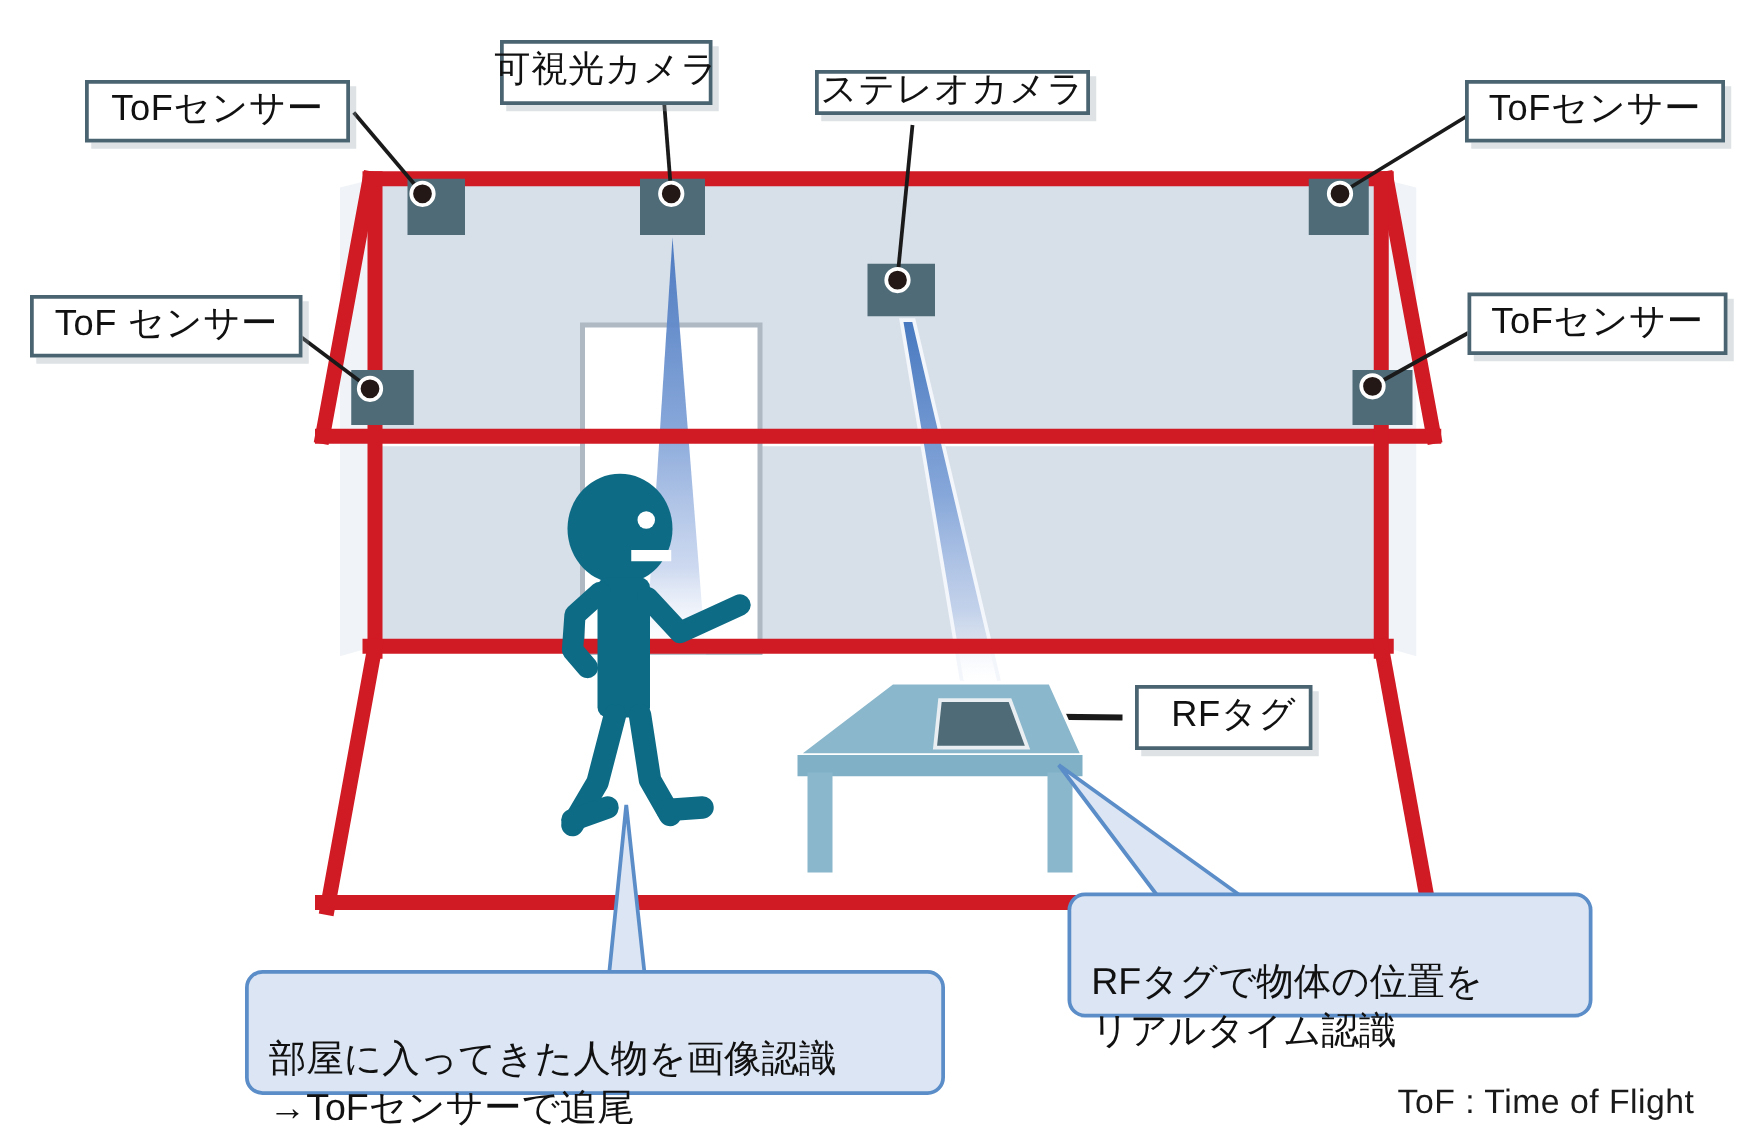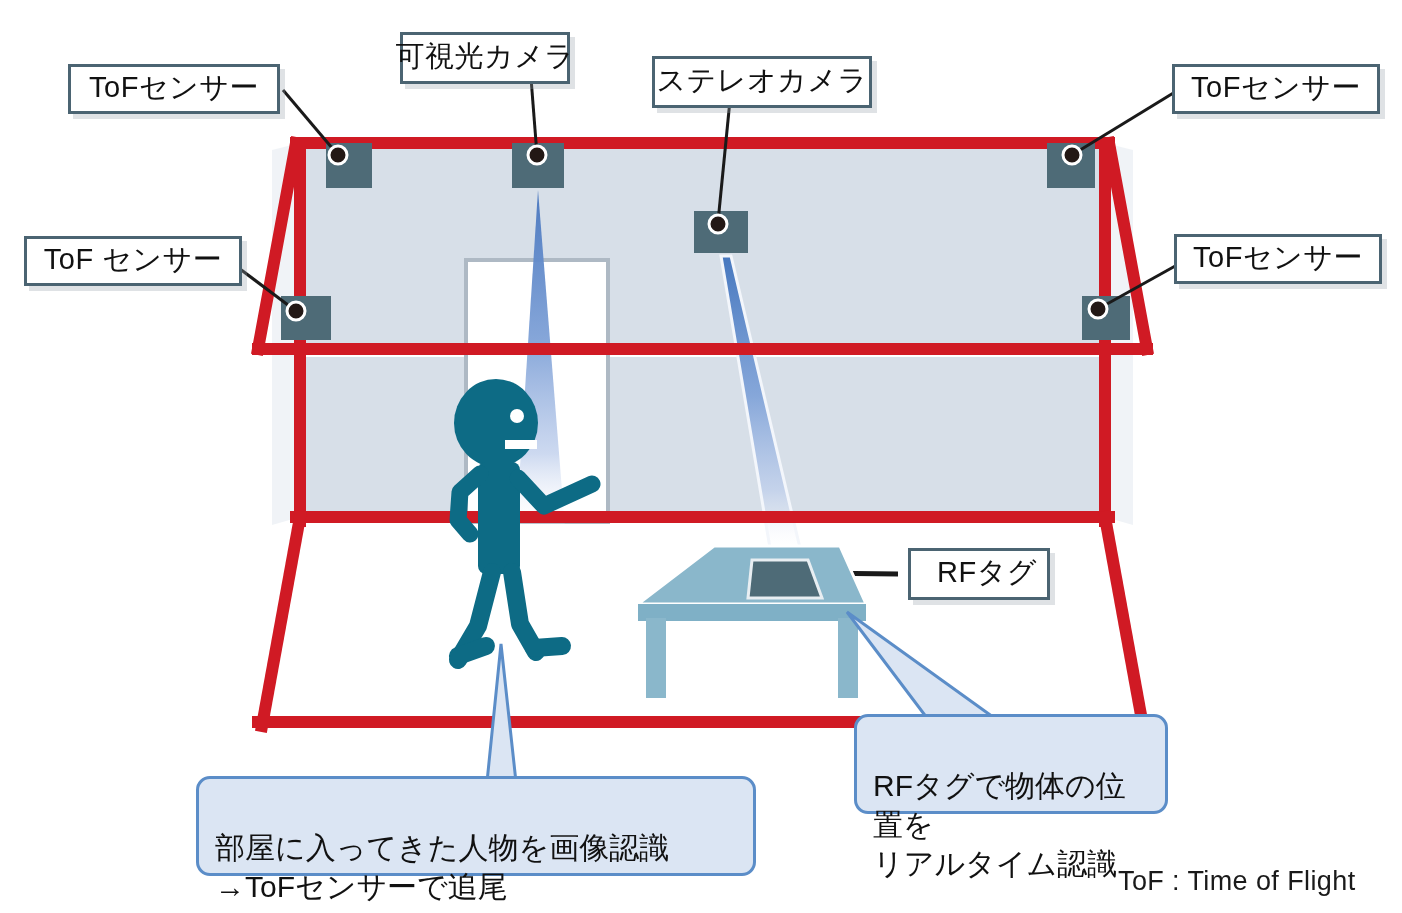--- a/index.html
+++ b/index.html
@@ -172,21 +172,21 @@
   </svg>
 
   <div class="label-box" style="left:68px;  top:64px;  width:212px; height:50px;">
     <span>ToFセンサー</span>
   </div>
 
   <div class="label-box" style="left:400px; top:32px;  width:170px; height:52px;">
     <span>可視光カメラ</span>
   </div>
 
-  <div class="label-box" style="left:652px; top:56px;  width:220px; height:52px;">
+  <div class="label-box" style="left:652px; top:56px;  width:220px; height:36px;">
     <span>ステレオカメラ</span>
   </div>
 
   <div class="label-box" style="left:1172px;top:64px;  width:208px; height:50px;">
     <span>ToFセンサー</span>
   </div>
 
   <div class="label-box" style="left:24px;  top:236px; width:218px; height:50px;">
     <span>ToF センサー</span>
   </div>
@@ -197,21 +197,21 @@
 
   <div class="label-box" style="left:908px; top:548px; width:142px; height:52px;padding-left:28px;">
     <span>RFタグ</span>
   </div>
 
   <div class="bubble" style="left:196px; top:776px; width:560px; height:100px;">
     <span>部屋に入ってきた人物を画像認識
 →ToFセンサーで追尾</span>
   </div>
 
-  <div class="bubble" style="left:854px; top:714px; width:314px; height:100px;">
+  <div class="bubble" style="left:854px; top:714px; width:420px; height:100px;">
     <span>RFタグで物体の位置を
 リアルタイム認識</span>
   </div>
 
   <div class="legend" style="left:1118px; top:838px;margin-top:28px;">
     <span>ToF : Time of Flight</span>
   </div>
 
 </div>
 

